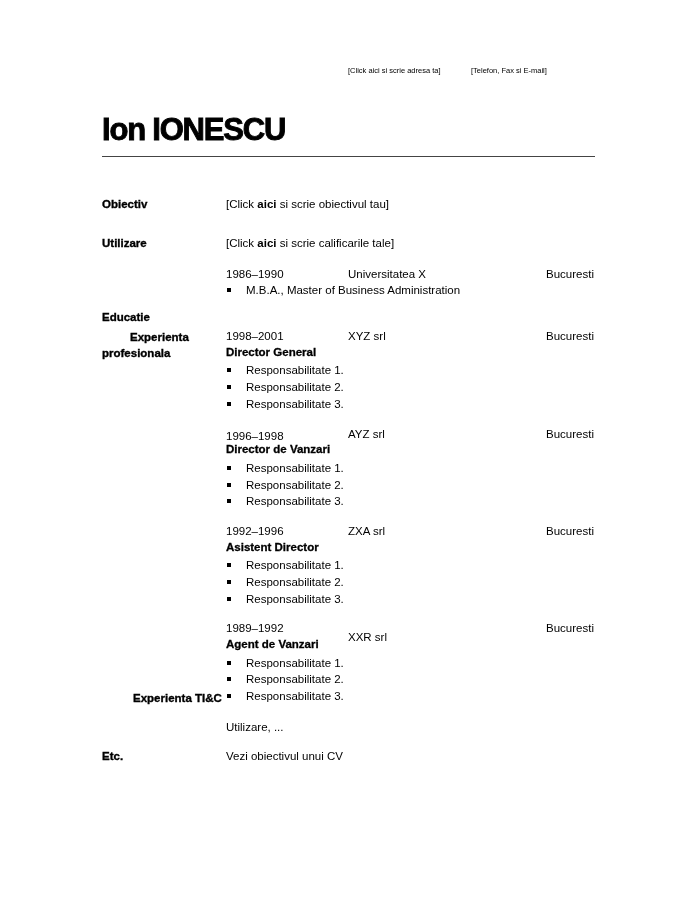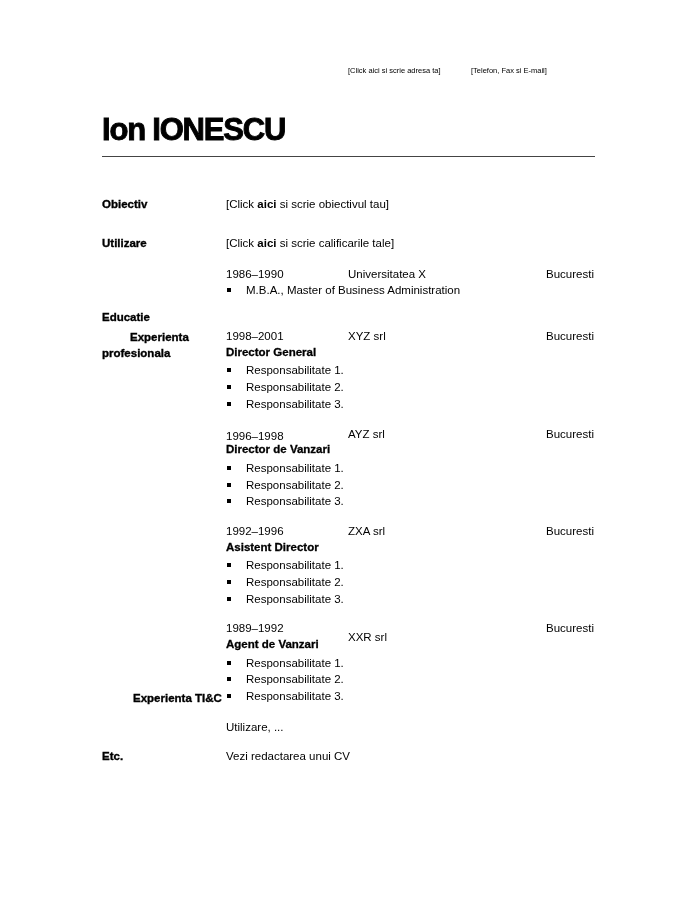--- a/index.html
+++ b/index.html
@@ -90,13 +90,13 @@
   <div class="bullet" style="left:227px; top:677px;"></div>
   <div class="abs txt" style="left:246px; top:671px;">Responsabilitate 2.</div>
   <div class="bullet" style="left:227px; top:694px;"></div>
   <div class="abs txt" style="left:246px; top:688px;">Responsabilitate 3.</div>
 </div>
 
 <div class="abs label" style="top:690px;padding-left:31px;">Experienta TI&amp;C</div>
 <div class="abs txt" style="left:226px; top:719px;">Utilizare, ...</div>
 
 <div class="abs label" style="top:748px;">Etc.</div>
-<div class="abs txt" style="left:226px; top:748px;">Vezi redactarea unui CV</div>
+<div class="abs txt" style="left:226px; top:748px;">Vezi obiectivul unui CV</div>
 
 </body></html>

